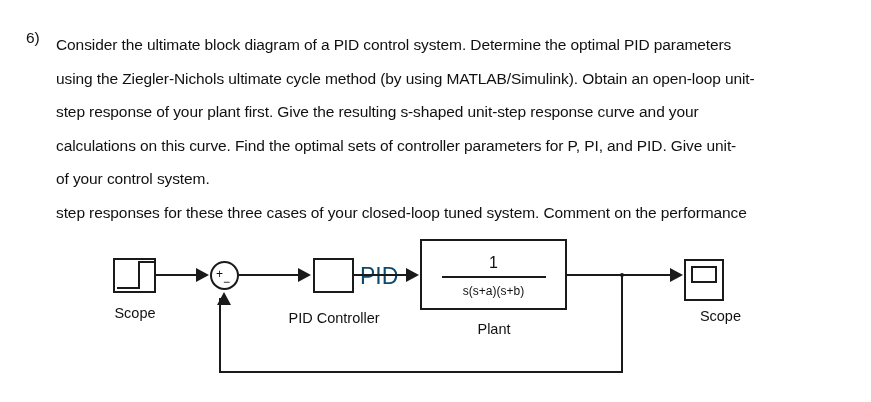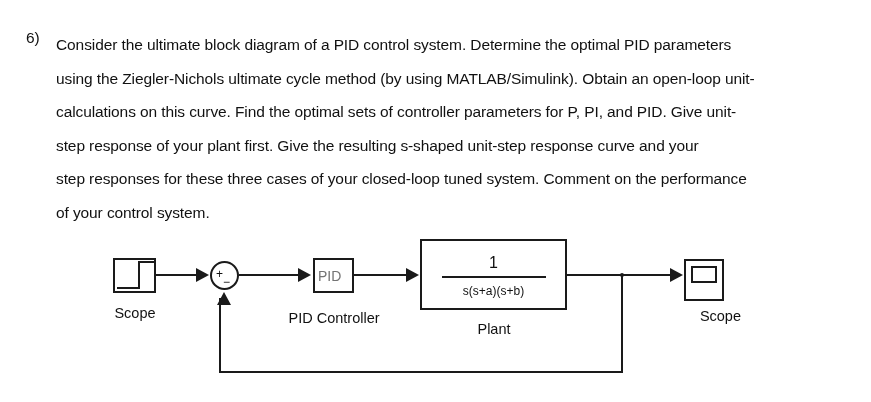--- a/index.html
+++ b/index.html
@@ -117,24 +117,25 @@
     position: absolute;
     font-size: 12px;
     line-height: 10px;
     color: #111111;
     font-family: "Liberation Sans", sans-serif;
   }
 
   
   .pid-text {
     position: absolute;
-    font-size: 14px;
+    font-size: 23px;
     line-height: 18px;
-    color: #737373;
-    white-space: nowrap;
+    color: #0c4a6e;
+    white-space: nowrap;
+    margin-left: 42px;
   }
 
   
   .tf {
     position: absolute;
     text-align: center;
     font-size: 16px;
     line-height: 20px;
     color: #111111;
     white-space: nowrap;
@@ -166,24 +167,24 @@
 </head>
 <body>
 
 <div id="page">
 
   <div class="question">
     <div class="q-number">6)</div>
     <div class="q-body">
       <div class="q-line">Consider the ultimate block diagram of a PID control system. Determine the optimal PID parameters</div>
       <div class="q-line">using the Ziegler-Nichols ultimate cycle method (by using MATLAB/Simulink). Obtain an open-loop unit-</div>
+      <div class="q-line">step response of your plant first. Give the resulting s-shaped unit-step response curve and your</div>
       <div class="q-line">calculations on this curve. Find the optimal sets of controller parameters for P, PI, and PID. Give unit-</div>
-      <div class="q-line">step response of your plant first. Give the resulting s-shaped unit-step response curve and your</div>
+      <div class="q-line">of your control system.</div>
       <div class="q-line">step responses for these three cases of your closed-loop tuned system. Comment on the performance</div>
-      <div class="q-line">of your control system.</div>
     </div>
   </div>
 
   <div class="diagram">
 
     <div class="blk" style="left:113px; top:258px; width:43px; height:35px;">
 
       <div class="step-inner-h" style="left:2px; top:27px; width:22px;"></div>
       <div class="step-inner-v" style="left:23px; top:1px; height:28px;"></div>
       <div class="step-inner-h" style="left:23px; top:1px; width:17px;"></div>

